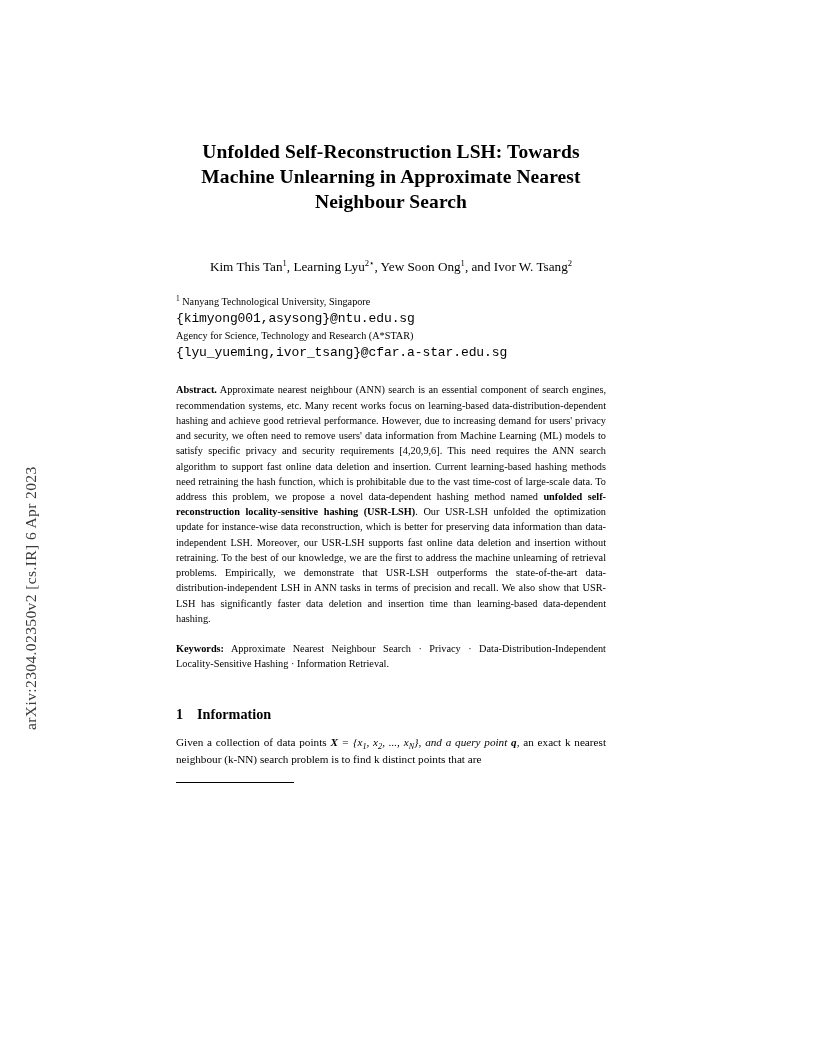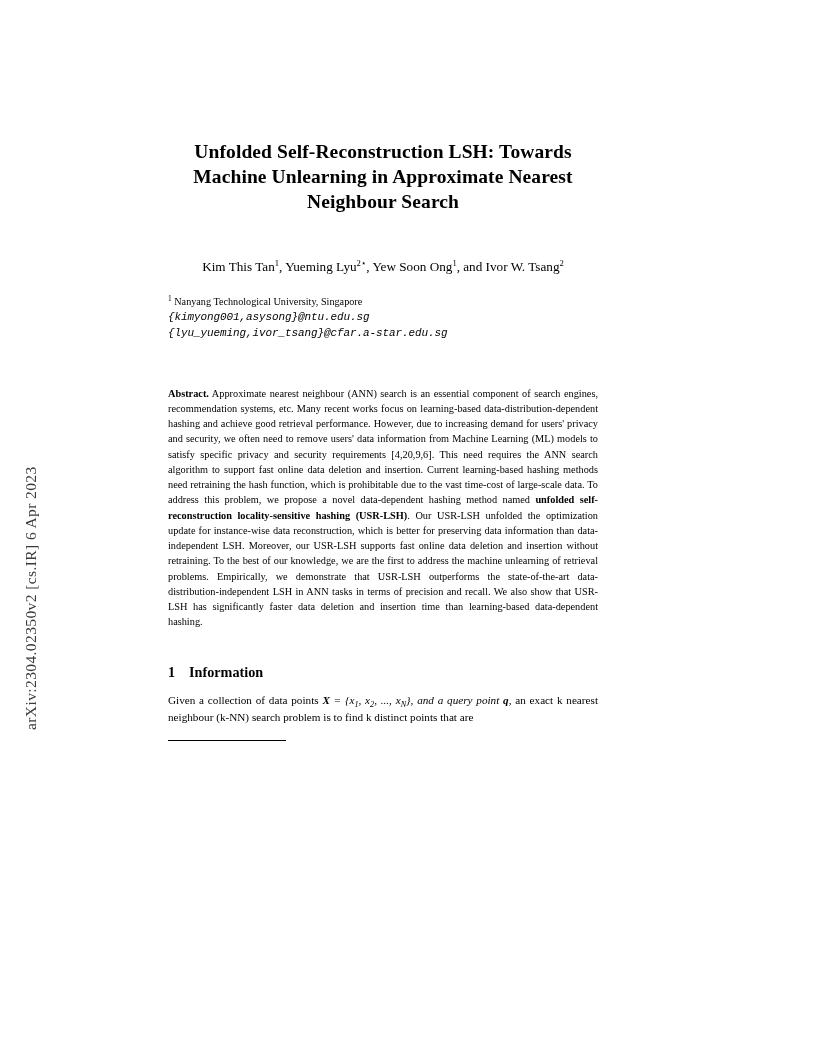--- a/index.html
+++ b/index.html
@@ -32,21 +32,21 @@
     font-family: "Liberation Serif", serif;
     font-size: 15.5px;
     letter-spacing: 0.4px;
     color: #3a3a3a;
     white-space: nowrap;
     text-align: left;
   }
 
   .content {
     position: absolute;
-    left: 168px;
+    left: 176px;
     top: 140px;
     width: 430px;
   }
 
   .title {
     font-family: "Liberation Serif", serif;
     font-size: 19.5px;
     font-weight: bold;
     line-height: 1.28;
     text-align: center;
@@ -70,27 +70,26 @@
     font-size: 10.2px;
     line-height: 1.45;
     margin-top: 17px;
   }
   .affils sup {
     font-size: 7.4px;
     vertical-align: super;
   }
   .mono {
     font-family: "Liberation Mono", monospace;
-    font-size: 11px;
+    font-size: 13px;
     letter-spacing: -0.1px;
-    font-style: italic;
   }
 
   .abstract {
-    margin-top: 44px;
+    margin-top: 20px;
     font-size: 10.3px;
     line-height: 1.48;
     text-align: justify;
     hyphens: auto;
   }
   .abstract-head {
     font-weight: bold;
   }
   .bold {
     font-weight: bold;
@@ -154,37 +153,42 @@
 
 <div class="page">
 
   <div class="arxiv-stamp">arXiv:2304.02350v2  [cs.IR]  6 Apr 2023</div>
 
   <div class="content">
 
     <div class="title">Unfolded Self-Reconstruction LSH: Towards Machine Unlearning in Approximate Nearest Neighbour Search</div>
 
     <div class="authors">
-      <span>Kim This Tan</span><sup>1</sup>, <span>Yueming Lyu</span><sup>2⋆</sup>, <span>Yew Soon Ong</span><sup>1</sup>, <span>and</span> <span>Ivor W. Tsang</span><sup>2</sup>
+      <span>Kim This Tan</span><sup>1</sup>, <span>Learning Lyu</span><sup>2⋆</sup>, <span>Yew Soon Ong</span><sup>1</sup>, <span>and</span> <span>Ivor W. Tsang</span><sup>2</sup>
     </div>
 
     <div class="affils">
       <div>
         <sup>1</sup>
         <span>Nanyang Technological University, Singapore</span>
       </div>
       <div class="mono">{kimyong001,asysong}@ntu.edu.sg</div>
+      <div>Agency for Science, Technology and Research (A*STAR)</div>
       <div class="mono">{lyu_yueming,ivor_tsang}@cfar.a-star.edu.sg</div>
     </div>
 
     <div class="abstract">
       <span class="abstract-head">Abstract.</span>
       <span>Approximate nearest neighbour (ANN) search is an essential component of search engines, recommendation systems, etc. Many recent works focus on learning-based data-distribution-dependent hashing and achieve good retrieval performance. However, due to increasing demand for users' privacy and security, we often need to remove users' data information from Machine Learning (ML) models to satisfy specific privacy and security requirements [4,20,9,6]. This need requires the ANN search algorithm to support fast online data deletion and insertion. Current learning-based hashing methods need retraining the hash function, which is prohibitable due to the vast time-cost of large-scale data. To address this problem, we propose a novel data-dependent hashing method named </span><span class="bold">unfolded self-reconstruction locality-sensitive hashing (USR-LSH)</span><span>. Our USR-LSH unfolded the optimization update for instance-wise data reconstruction, which is better for preserving data information than data-independent LSH. Moreover, our USR-LSH supports fast online data deletion and insertion without retraining. To the best of our knowledge, we are the first to address the machine unlearning of retrieval problems. Empirically, we demonstrate that USR-LSH outperforms the state-of-the-art data-distribution-independent LSH in ANN tasks in terms of precision and recall. We also show that USR-LSH has significantly faster data deletion and insertion time than learning-based data-dependent hashing.</span>
     </div>
 
+    <div class="keywords">
+      <span class="kw-head">Keywords:</span>
+      <span>Approximate Nearest Neighbour Search · Privacy · Data-Distribution-Independent Locality-Sensitive Hashing · Information Retrieval.</span>
+    </div>
 
     <div class="section-head">
       <span>1</span>
       <span>Information</span>
     </div>
 
     <div class="body-par">
       <span>Given a collection of data points </span><span class="mathbf">X</span><span class="math"> = {x</span><span class="msub">1</span><span class="math">, x</span><span class="msub">2</span><span class="math">, ..., x</span><span class="msub">N</span><span class="math">}, and a query point </span><span class="mathbf">q</span><span>, an exact k nearest neighbour (k-NN) search problem is to find k distinct points that are</span>
     </div>
 

